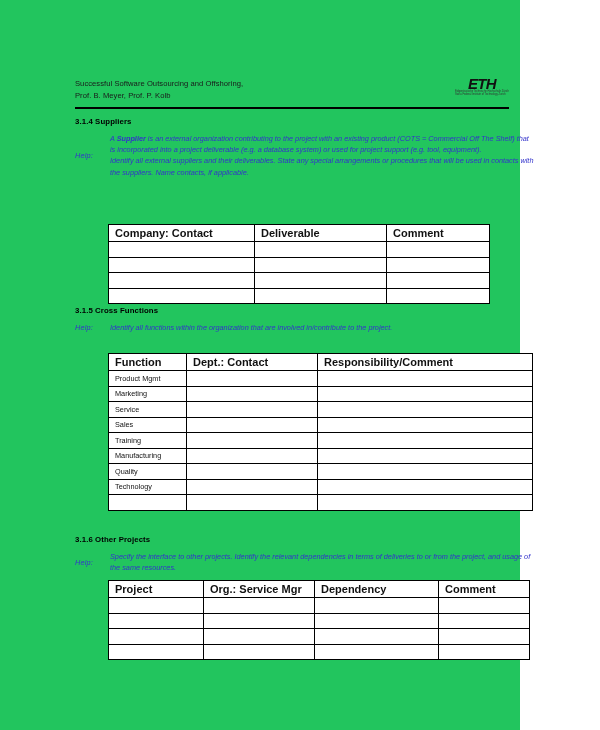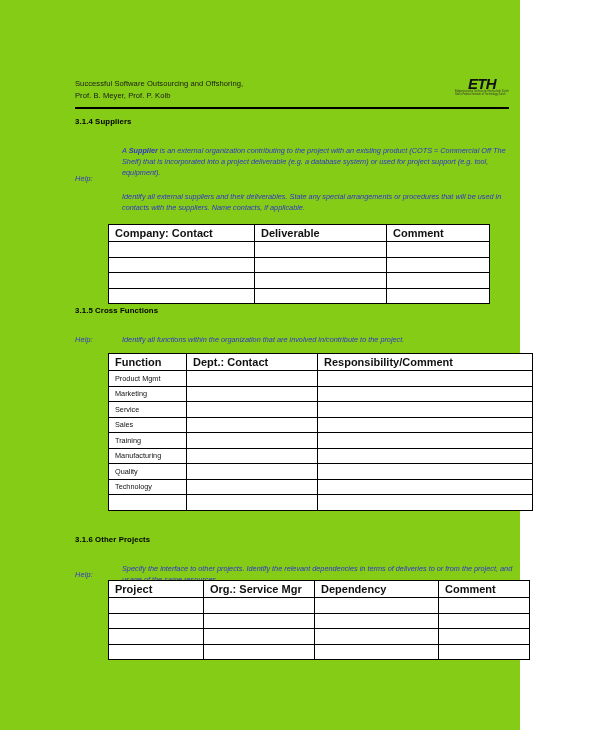--- a/index.html
+++ b/index.html
@@ -14,21 +14,21 @@
     font-family: "Liberation Sans", sans-serif;
     color: #000000;
     overflow: hidden;
   }
 
   .page {
     position: absolute;
     left: 0; top: 0;
     width: 520px;
     height: 730px;
-    background: #84cc16;
+    background: #22c55e;
   }
 
   
   .doc-header {
     position: absolute;
     left: 75px;
     top: 78px;
     width: 434px;
     display: flex;
     align-items: flex-start;
@@ -95,21 +95,21 @@
   }
   .help-label {
     width: 35px;
     flex: 0 0 35px;
     font-style: italic;
     letter-spacing: 0.2px;
   }
   .help-text {
     flex: 1 1 auto;
   }
-  .help-para { margin: 12px; }
+  .help-para { margin: 0; }
   .help-text b { font-weight: bold; font-style: italic; }
 
   
   .doc-table {
     position: absolute;
     border-collapse: collapse;
     table-layout: fixed;
     background: #ffffff;
   }
   .doc-table td, .doc-table th {

